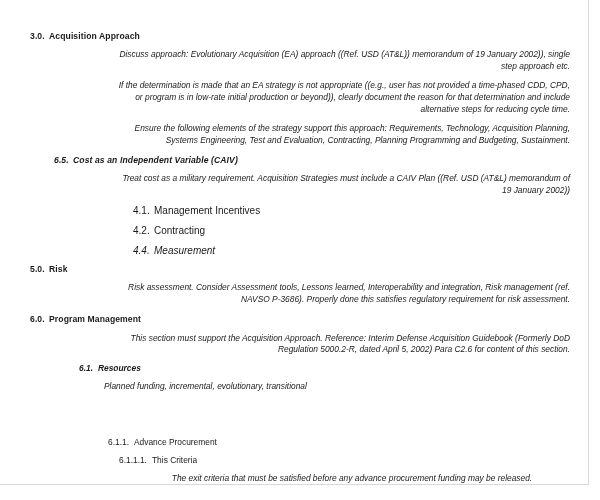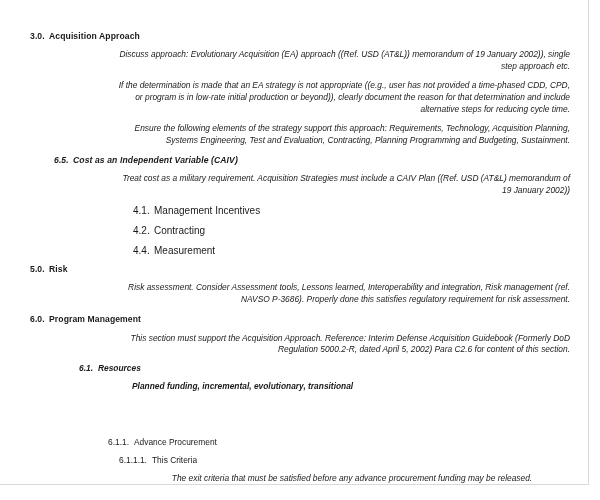--- a/index.html
+++ b/index.html
@@ -86,39 +86,39 @@
   
   .para {
     font-style: italic;
     font-weight: normal;
     margin: 0 0 7px 96px;
     max-width: 452px;
     text-align: right;
   }
   .para-indent {
     font-style: italic;
-    font-weight: bold;
-    margin: 0 0 6px 110px;
+    font-weight: normal;
+    margin: 0 0 6px 82px;
     max-width: 440px;
   }
   .para-deep {
     font-style: normal;
     font-weight: normal;
     margin: 0 0 6px 160px;
   }
   .para-deep .ital { font-style: italic; }
 
   .para-exit {
     font-style: italic;
     font-weight: normal;
     margin: 0 0 6px 110px;
     max-width: 440px;
     text-align: center;
   }
-  .tight { margin-bottom: 5px; }
+  .tight { margin-bottom: 5px; font-style: italic; }
 </style>
 </head>
 <body>
 
 <div class="page">
   <div class="doc-body">
 
     <div class="h1">
       <span class="num">3.0.</span><span>Acquisition Approach</span>
     </div>

